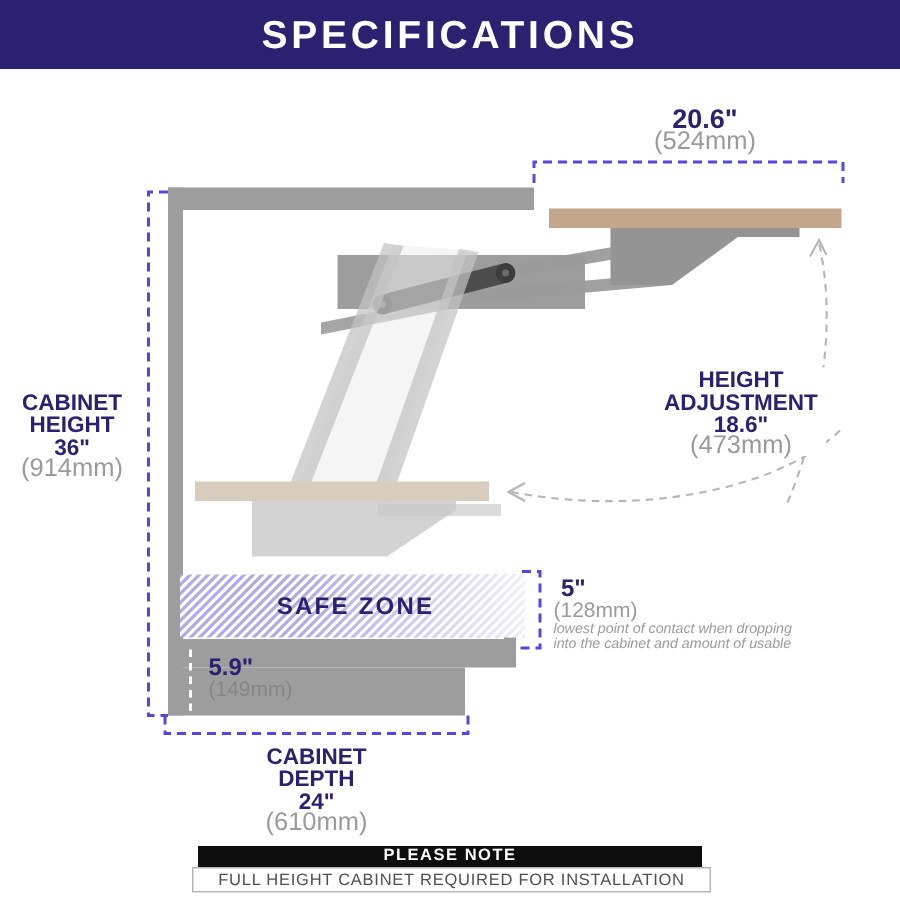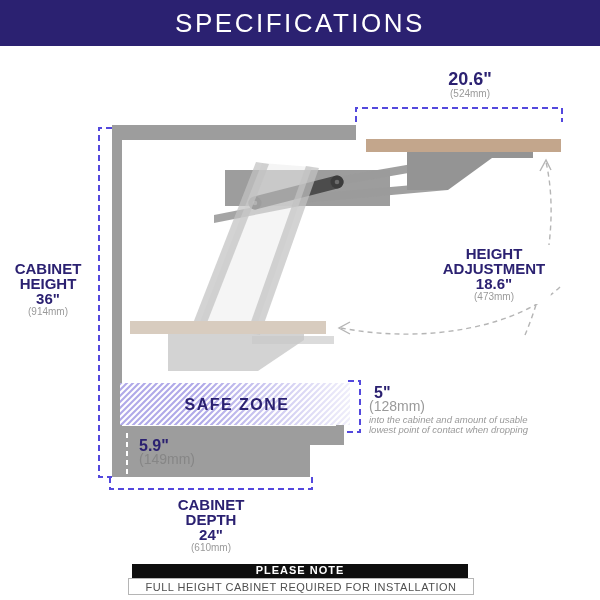--- a/index.html
+++ b/index.html
@@ -1,30 +1,30 @@
 <!DOCTYPE html>
 <html><head>
 <meta charset="utf-8">
 <style>
   html,body{margin:0;padding:0;background:#fff;}
   .stage{position:relative;width:600px;height:600px;background:#ffffff;overflow:hidden;
          font-family:"Liberation Sans",sans-serif;}
   
   .header{position:absolute;left:0;top:0;width:600px;height:46px;background:#2b2171;
           display:flex;align-items:center;justify-content:center;}
-  .header span{color:#ffffff;font-size:26px;font-weight:400;letter-spacing:2.5px;}
+  .header span{color:#ffffff;font-size:26px;font-weight:700;letter-spacing:2.5px;}
   
   .diagram{position:absolute;left:0;top:0;width:600px;height:600px;}
   
   .lbl{position:absolute;color:#2b2171;font-weight:bold;}
   .center{transform:translateX(-50%);text-align:center;}
   .big15{font-size:15px;line-height:15px;}
   .big16{font-size:16px;line-height:16px;}
   .big18{font-size:18px;line-height:18px;}
-  .mm{font-size:10px;line-height:12px;color:#9a9a9a;font-weight:normal;}
+  .mm{font-size:17px;line-height:12px;color:#9a9a9a;font-weight:normal;}
   .mm10{font-size:14px;line-height:11px;color:#9a9a9a;font-weight:normal;}
   .note-italic{font-size:9.5px;line-height:9.5px;color:#9a9a9a;font-weight:normal;font-style:italic;margin-top:3px;}
   #lbl-top-width{left:470px;top:70px;}
   #lbl-cabinet-height{left:48px;top:261px;}
   #lbl-height-adjustment{left:494px;top:245px;background:#ffffff;padding:1px 5px;}
   #lbl-safe-zone{left:237px;top:396px;font-size:16px;letter-spacing:1.5px;}
   #lbl-clearance{left:369px;top:385px;text-align:left;}
   #lbl-clearance .big16{padding-left:5px;}
   #lbl-base-depth{left:139px;top:438px;text-align:left;}
   #lbl-base-depth .mm10{color:#868686;}
@@ -122,22 +122,22 @@
     <div class="big15">18.6"</div>
     <div class="mm">(473mm)</div>
   </div>
 
   <div class="lbl center" id="lbl-safe-zone">SAFE ZONE</div>
 
   <div class="lbl" id="lbl-clearance">
     <div class="big16">5"</div>
     <div class="mm10">(128mm)</div>
     <div class="note-italic">
+      <div>lowest point of contact when dropping</div>
       <div>into the cabinet and amount of usable</div>
-      <div>lowest point of contact when dropping</div>
     </div>
   </div>
 
   <div class="lbl" id="lbl-base-depth">
     <div class="big16">5.9"</div>
     <div class="mm10">(149mm)</div>
   </div>
 
   <div class="lbl center" id="lbl-cabinet-depth">
     <div class="big15">CABINET</div>

